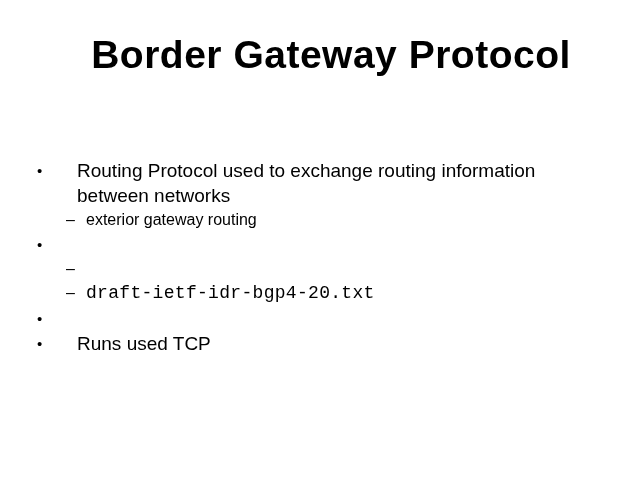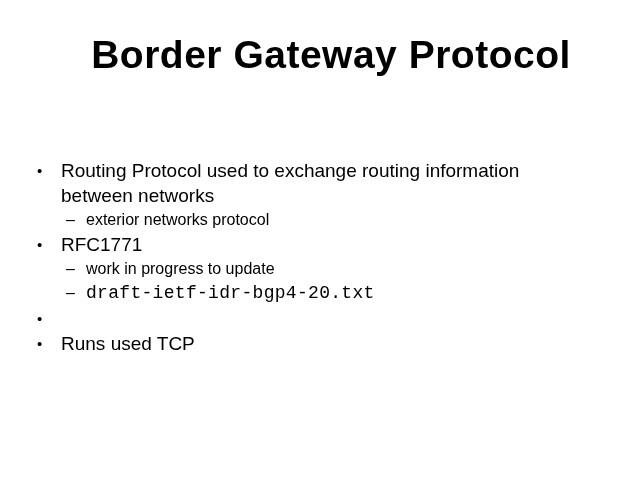--- a/index.html
+++ b/index.html
@@ -46,20 +46,21 @@
   .row.l1 .marker {
     flex: 0 0 27px;
     font-size: 15px;
     line-height: 25px;
     padding-left: 3px;
     box-sizing: border-box;
   }
   .row.l1 .text {
     max-width: 500px;
     line-height: 25px;
+    margin-left: 16px;
   }
   .row.l2 {
     margin-left: 32px;
     font-size: 16px;
     line-height: 24px;
   }
   .row.l2 .marker {
     flex: 0 0 20px;
     line-height: 24px;
   }
@@ -85,31 +86,29 @@
 
   <div class="content">
 
     <div class="row l1">
       <span class="marker">•</span>
       <span class="text">Routing Protocol used to exchange routing information between networks</span>
     </div>
 
     <div class="row l2">
       <span class="marker">–</span>
-      <span class="text">exterior networks protocol</span>
+      <span class="text">exterior gateway routing</span>
     </div>
 
     <div class="row l1">
       <span class="marker">•</span>
-      <span class="text">RFC1771</span>
     </div>
 
     <div class="row l2">
       <span class="marker">–</span>
-      <span class="text">work in progress to update</span>
     </div>
 
     <div class="row l2 mono">
       <span class="marker">–</span>
       <span class="text">draft-ietf-idr-bgp4-20.txt</span>
     </div>
 
     <div class="row l1">
       <span class="marker">•</span>
     </div>

